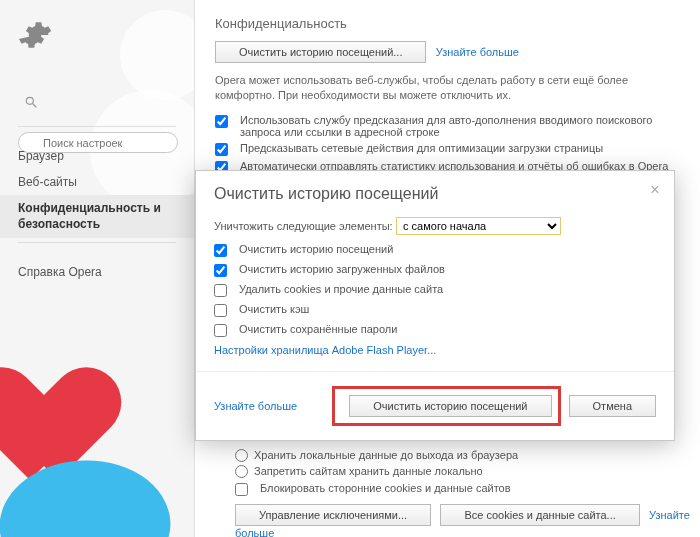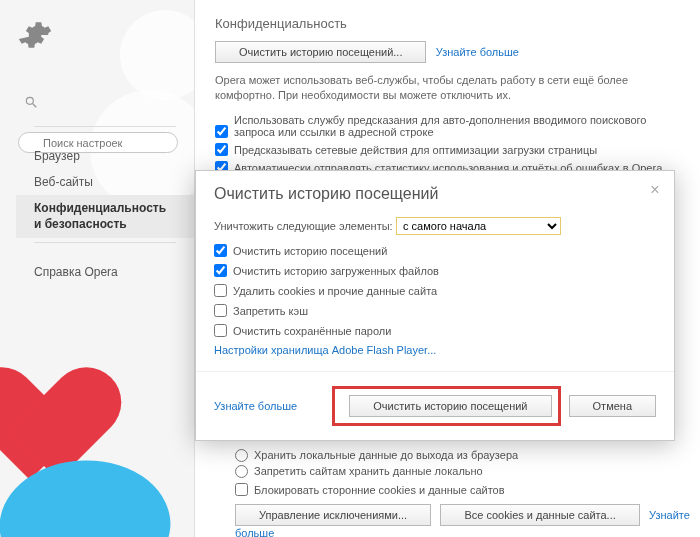--- a/index.html
+++ b/index.html
@@ -11,31 +11,31 @@
   .sidebar .bgheart::before { left:0; top:0; transform:rotate(-45deg); transform-origin:0 100%; }
   .sidebar .bgheart::after { left:-42px; top:0; transform:rotate(45deg); transform-origin:100% 100%; }
   .sidebar .bgbird { position:absolute; left:0; top:460px; width:170px; height:130px; background:#3dbbed; border-radius:50% 60% 50% 40%; transform:rotate(-10deg); }
   .gear { position:absolute; left:18px; top:18px; width:34px; height:34px; }
   .gear svg { width:34px; height:34px; fill:#888; }
   .title { position:absolute; left:18px; top:64px; font-size:17px; color:#555; }
   .searchwrap { position:absolute; left:18px; top:92px; width:160px; }
   .search { width:100%; height:21px; border:1px solid #c8c8c8; border-radius:11px; padding:0 8px 0 24px; font-size:11px; color:#888; background:#fff;margin-top:40px; }
   .searchicon { position:absolute; left:6px; top:3px; width:14px; height:14px; }
   .searchicon svg { width:14px; height:14px; stroke:#999; fill:none; stroke-width:2; }
-  .nav { position:absolute; left:0; top:122px; width:100%;padding-left:16px; }
+  .nav { position:absolute; left:0; top:122px; width:100%; }
   .nav div { padding:6px 18px; font-size:12px; color:#555; cursor:pointer; }
   .nav .sel { font-weight:bold; color:#333; background:#eaeaea; line-height:1.3; }
   .hr { border-top:1px solid #ddd; margin:4px 18px; }
 
   .main { position:absolute; left:195px; top:0; width:505px; height:537px; padding:16px 0 0 20px; overflow:hidden; }
   .sect { font-size:13px; color:#666; margin-bottom:10px; }
   .btn { display:inline-block; background:linear-gradient(#fcfcfc,#ececec); border:1px solid #b8b8b8; padding:4px 23px; font-size:11px; color:#444; cursor:pointer; }
   .link { color:#1a73c7; font-size:11px; text-decoration:none; cursor:pointer; }
   .desc { font-size:11px; color:#666; margin:10px 0; line-height:1.4; max-width:470px; }
-  .chk { display:flex; align-items:flex-end; gap:6px; margin:4px 0; font-size:11px; color:#555; max-width:470px; }
+  .chk { display:flex; align-items:flex-start; gap:12px; margin:4px 0; font-size:11px; color:#555; max-width:470px; }
   .chk input { margin-top:1px; flex-shrink:0; }
   .rad { display:flex; align-items:center; gap:6px; margin:3px 0 3px 20px; font-size:11px; color:#555; }
   .row { margin:8px 0; }
   .row .btn { margin-right:6px; }
   .indent { margin-left:20px; }
 
   .overlay { position:absolute; left:195px; top:170px; width:480px; background:#fff; border:1px solid #c8c8c8; box-shadow:0 4px 24px rgba(0,0,0,0.25); }
   .overlay .hd { padding:14px 18px 10px 18px; }
   .overlay .hd h2 { font-size:16px; font-weight:normal; color:#555; }
   .overlay .close { position:absolute; right:10px; top:10px; width:18px; height:18px; cursor:pointer; color:#aaa; font-size:16px; line-height:18px; text-align:center; }
@@ -147,21 +147,21 @@
     <label class="chk">
         <input type="checkbox" checked="" style="">
         <span>Очистить историю загруженных файлов</span>
       </label>
     <label class="chk">
         <input type="checkbox" style="">
         <span>Удалить cookies и прочие данные сайта</span>
       </label>
     <label class="chk">
         <input type="checkbox" style="">
-        <span>Запретить кэш</span>
+        <span>Очистить кэш</span>
       </label>
     <label class="chk">
         <input type="checkbox" style="">
         <span>Очистить сохранённые пароли</span>
       </label>
     <div style="margin-top:4px"><a class="link">Настройки хранилища Adobe Flash Player...</a></div>
   </div>
   <div class="ft">
     <a class="link">Узнайте больше</a>
     <span class="sp"></span>

